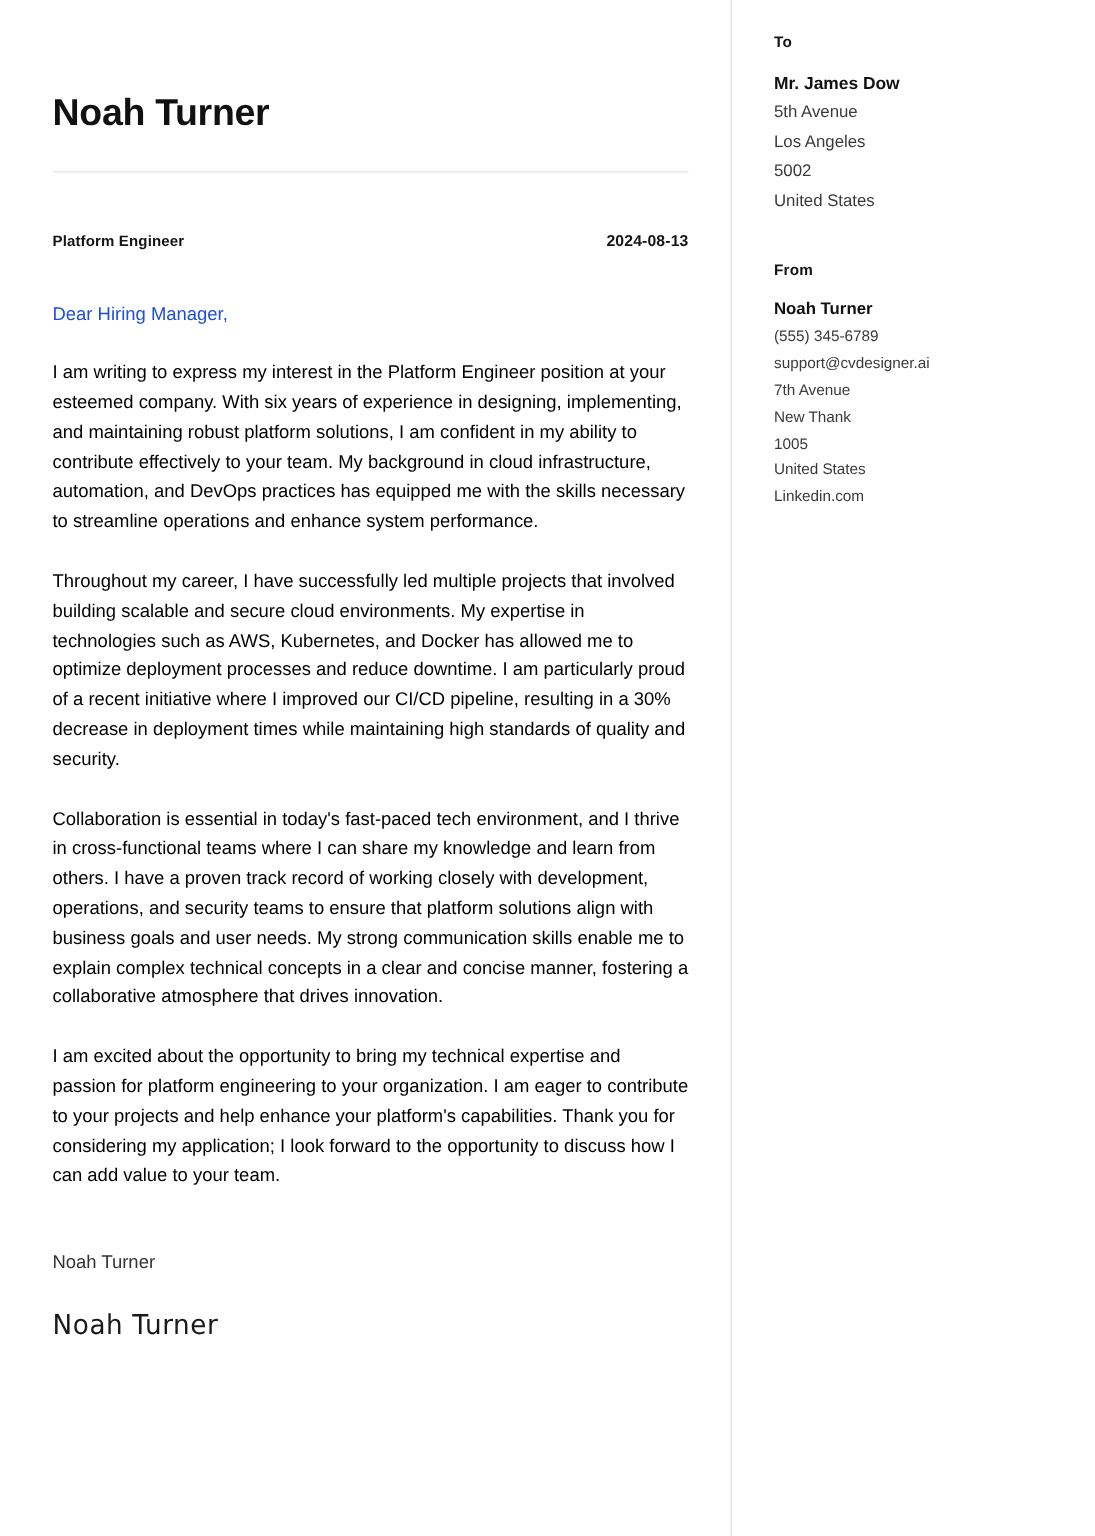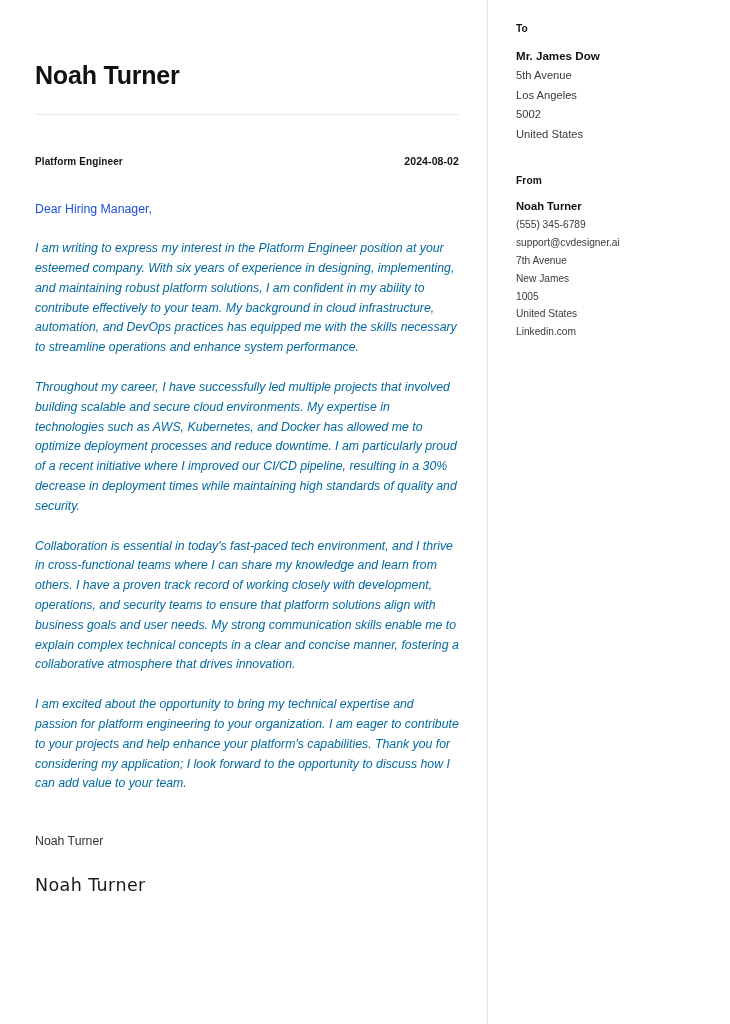--- a/index.html
+++ b/index.html
@@ -76,23 +76,22 @@
   .salutation {
     margin-top: 33px;
     font-size: 12.3px;
     line-height: 19.8px;
     color: #1d4ed8;
   }
   .body-par {
     margin-top: 20px;
     font-size: 12.3px;
     line-height: 19.8px;
-    color: #0369a1;
+    color: #000000;
     text-align: left;
-    font-style: italic;
   }
   .closing {
     margin-top: 38px;
     font-size: 12.3px;
     line-height: 19.8px;
     color: #333333;
   }
   .closing div { white-space: nowrap; }
   .signature {
     margin-top: 22px;
@@ -148,21 +147,21 @@
   <div class="divider"></div>
 
   <div class="main">
 
     <h1 class="name-heading">Noah Turner</h1>
 
     <div class="rule"></div>
 
     <div class="title-row">
       <span class="job-title">Platform Engineer</span>
-      <span class="letter-date">2024-08-02</span>
+      <span class="letter-date">2024-08-13</span>
     </div>
 
     <p class="salutation">Dear Hiring Manager,</p>
 
     <p class="body-par">I am writing to express my interest in the Platform Engineer position at your esteemed company. With six years of experience in designing, implementing, and maintaining robust platform solutions, I am confident in my ability to contribute effectively to your team. My background in cloud infrastructure, automation, and DevOps practices has equipped me with the skills necessary to streamline operations and enhance system performance.</p>
 
     <p class="body-par">Throughout my career, I have successfully led multiple projects that involved building scalable and secure cloud environments. My expertise in technologies such as AWS, Kubernetes, and Docker has allowed me to optimize deployment processes and reduce downtime. I am particularly proud of a recent initiative where I improved our CI/CD pipeline, resulting in a 30% decrease in deployment times while maintaining high standards of quality and security.</p>
 
     <p class="body-par">Collaboration is essential in today's fast-paced tech environment, and I thrive in cross-functional teams where I can share my knowledge and learn from others. I have a proven track record of working closely with development, operations, and security teams to ensure that platform solutions align with business goals and user needs. My strong communication skills enable me to explain complex technical concepts in a clear and concise manner, fostering a collaborative atmosphere that drives innovation.</p>
 
@@ -189,21 +188,21 @@
       </div>
     </div>
 
     <div class="block-from">
       <div class="aside-heading">From</div>
       <div class="aside-body-from">
         <div class="aside-line aside-name">Noah Turner</div>
         <div class="aside-line">(555) 345-6789</div>
         <div class="aside-line">support@cvdesigner.ai</div>
         <div class="aside-line">7th Avenue</div>
-        <div class="aside-line">New James</div>
+        <div class="aside-line">New Thank</div>
         <div class="aside-line">1005</div>
         <div class="aside-line">United States</div>
         <div class="aside-line">Linkedin.com</div>
       </div>
     </div>
 
   </div>
 
 </div>
 

